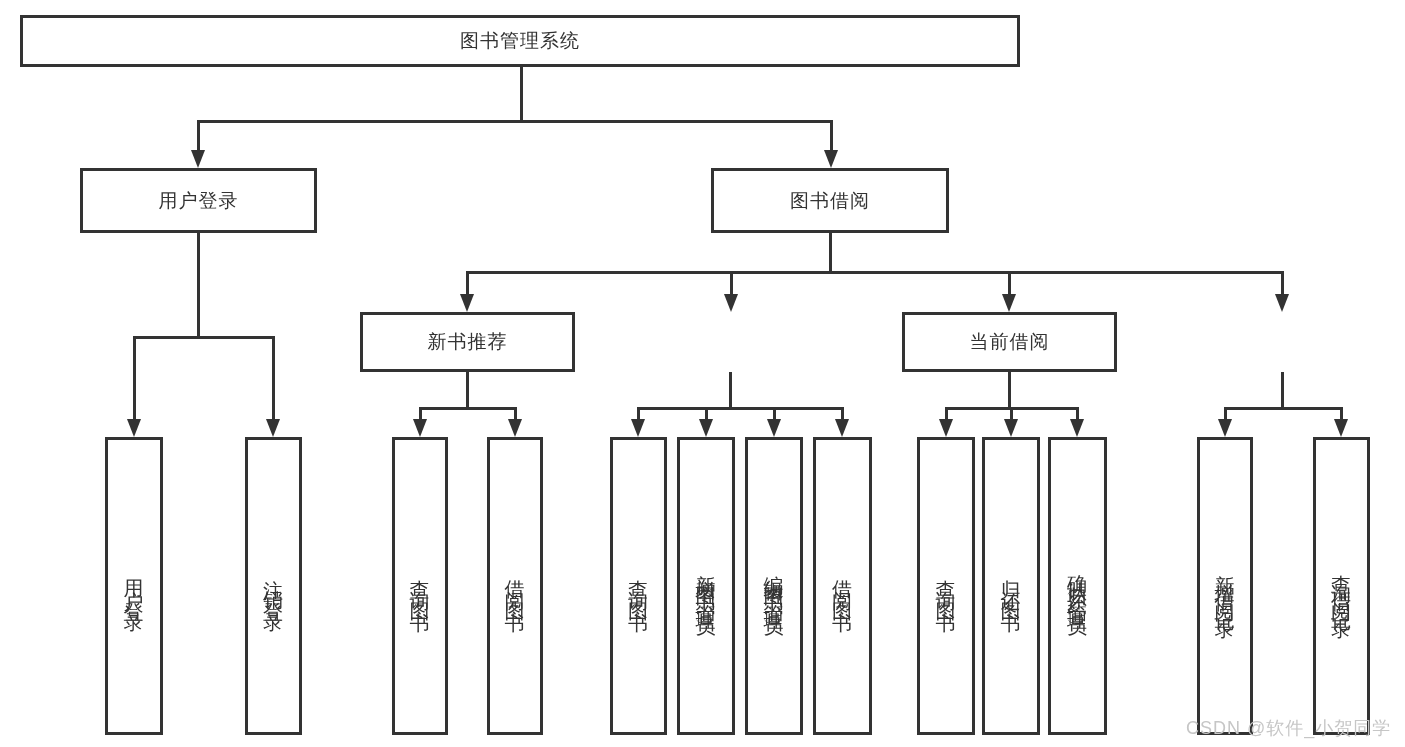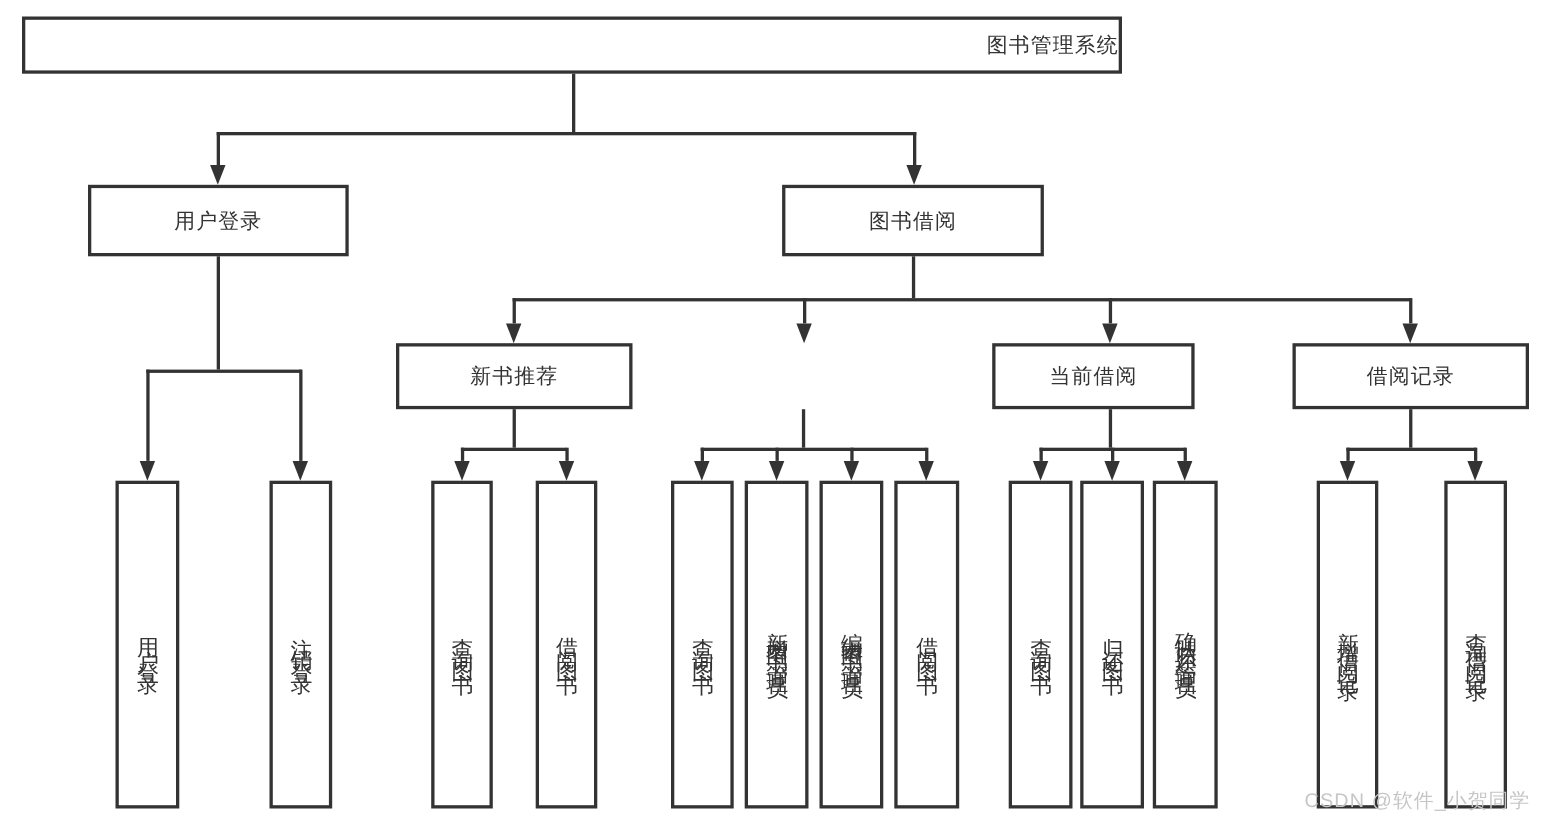--- a/index.html
+++ b/index.html
@@ -12,21 +12,21 @@
   body{font-family:"Liberation Sans",sans-serif;}
   .canvas{
     position:relative;width:1405px;height:747px;background:var(--bg);overflow:hidden;
   }
   .node{
     position:absolute;box-sizing:border-box;border:3px solid var(--line);
     background:#fff;color:var(--text);
     display:flex;align-items:center;justify-content:center;
   }
   .hlabel{font-size:19px;letter-spacing:1px;white-space:nowrap;}
-  .root-box{font-size:19px;justify-content:flex-end;}
+  .root-box{font-size:19px;}
   .vbox .vlabel{
     writing-mode:vertical-rl;
     font-size:20px;letter-spacing:11px;line-height:1;
     white-space:nowrap;
   }
   .vline,.sline{position:absolute;width:3px;background:var(--line);}
   .hline{position:absolute;height:3px;background:var(--line);}
   .arrow{
     position:absolute;width:0;height:0;
     border-left:7px solid transparent;
@@ -53,27 +53,24 @@
 
   <div class="node" style="left:711px;top:168px;width:238px;height:65px;">
     <span class="hlabel">图书借阅</span>
   </div>
 
   <div class="node" style="left:360px;top:312px;width:215px;height:60px;">
     <span class="hlabel">新书推荐</span>
   </div>
 
 
-  <div class="node" style="left:902px;top:312px;width:184px;height:60px;">
+  <div class="node" style="left:902px;top:312px;width:215px;height:60px;">
     <span class="hlabel">当前借阅</span>
   </div>
 
-  <div class="node" style="left:1175px;top:312px;width:215px;height:60px;">
-    <span class="hlabel">借阅记录</span>
-  </div>
 
   <div class="node vbox" style="left:105px;top:437px;width:58px;height:298px;">
     <span class="vlabel">用户登录</span>
   </div>
 
   <div class="node vbox" style="left:245px;top:437px;width:57px;height:298px;">
     <span class="vlabel">注销登录</span>
   </div>
 
   <div class="node vbox" style="left:392px;top:437px;width:56px;height:298px;">

